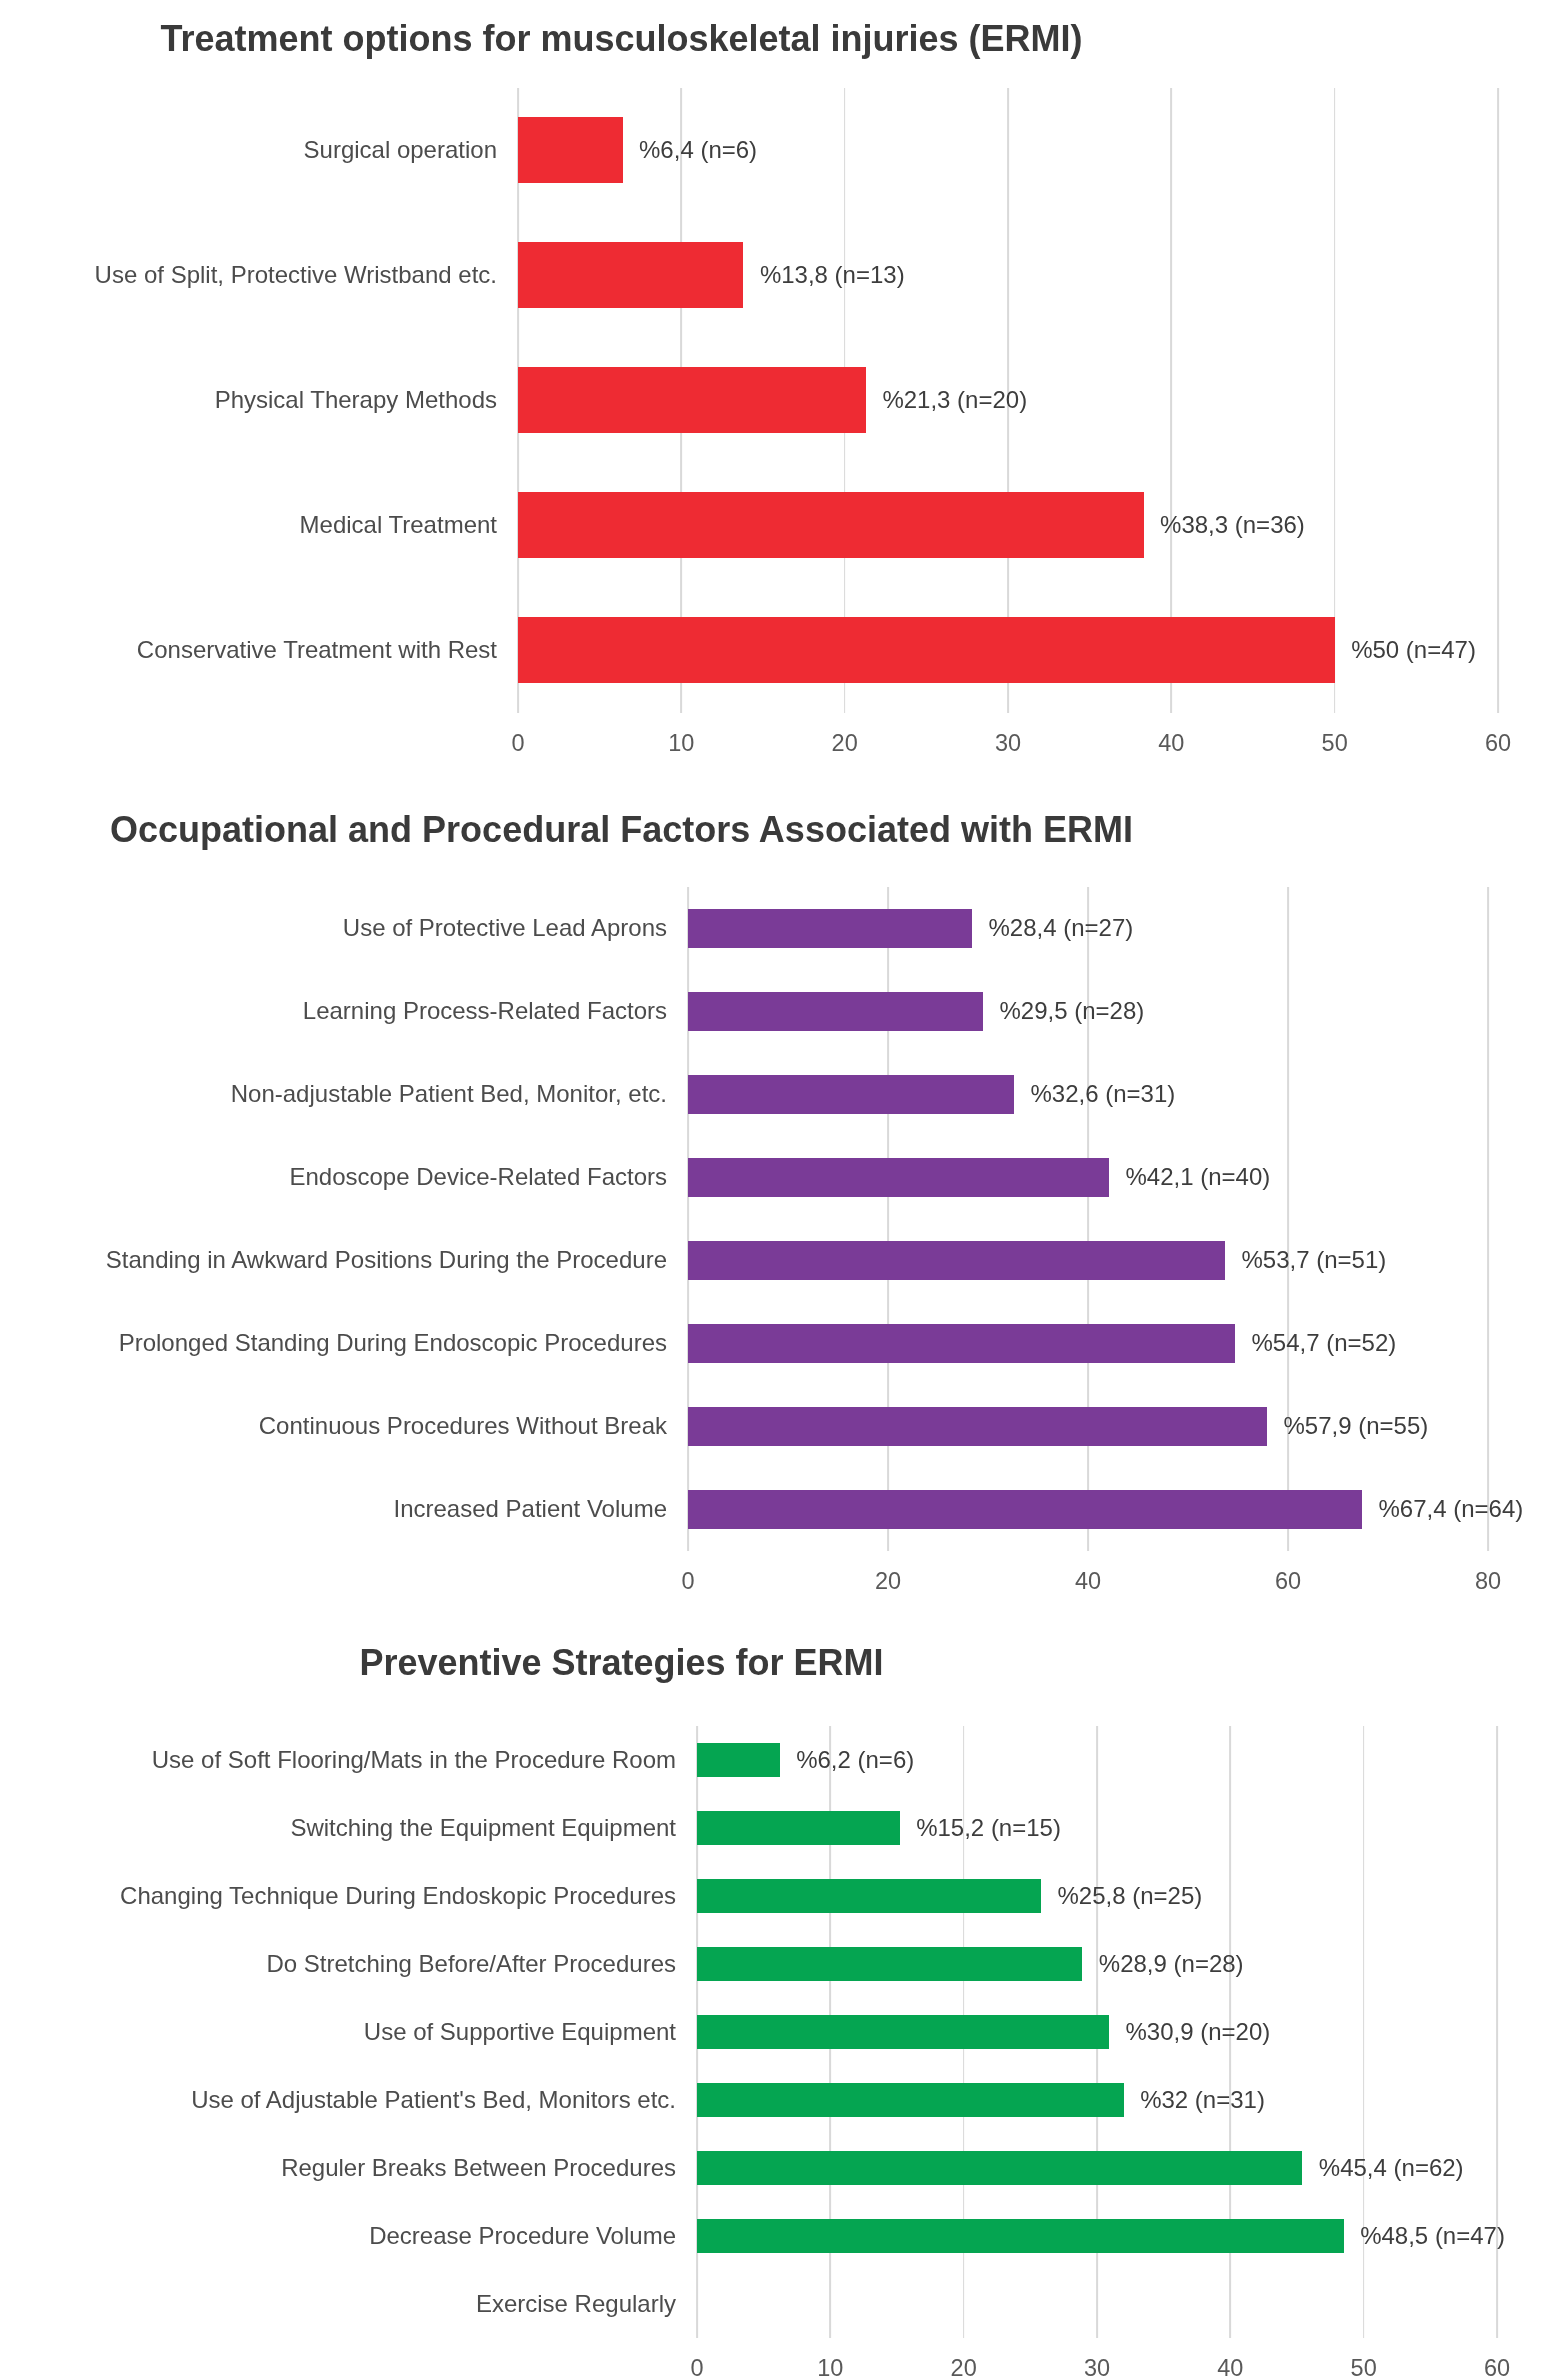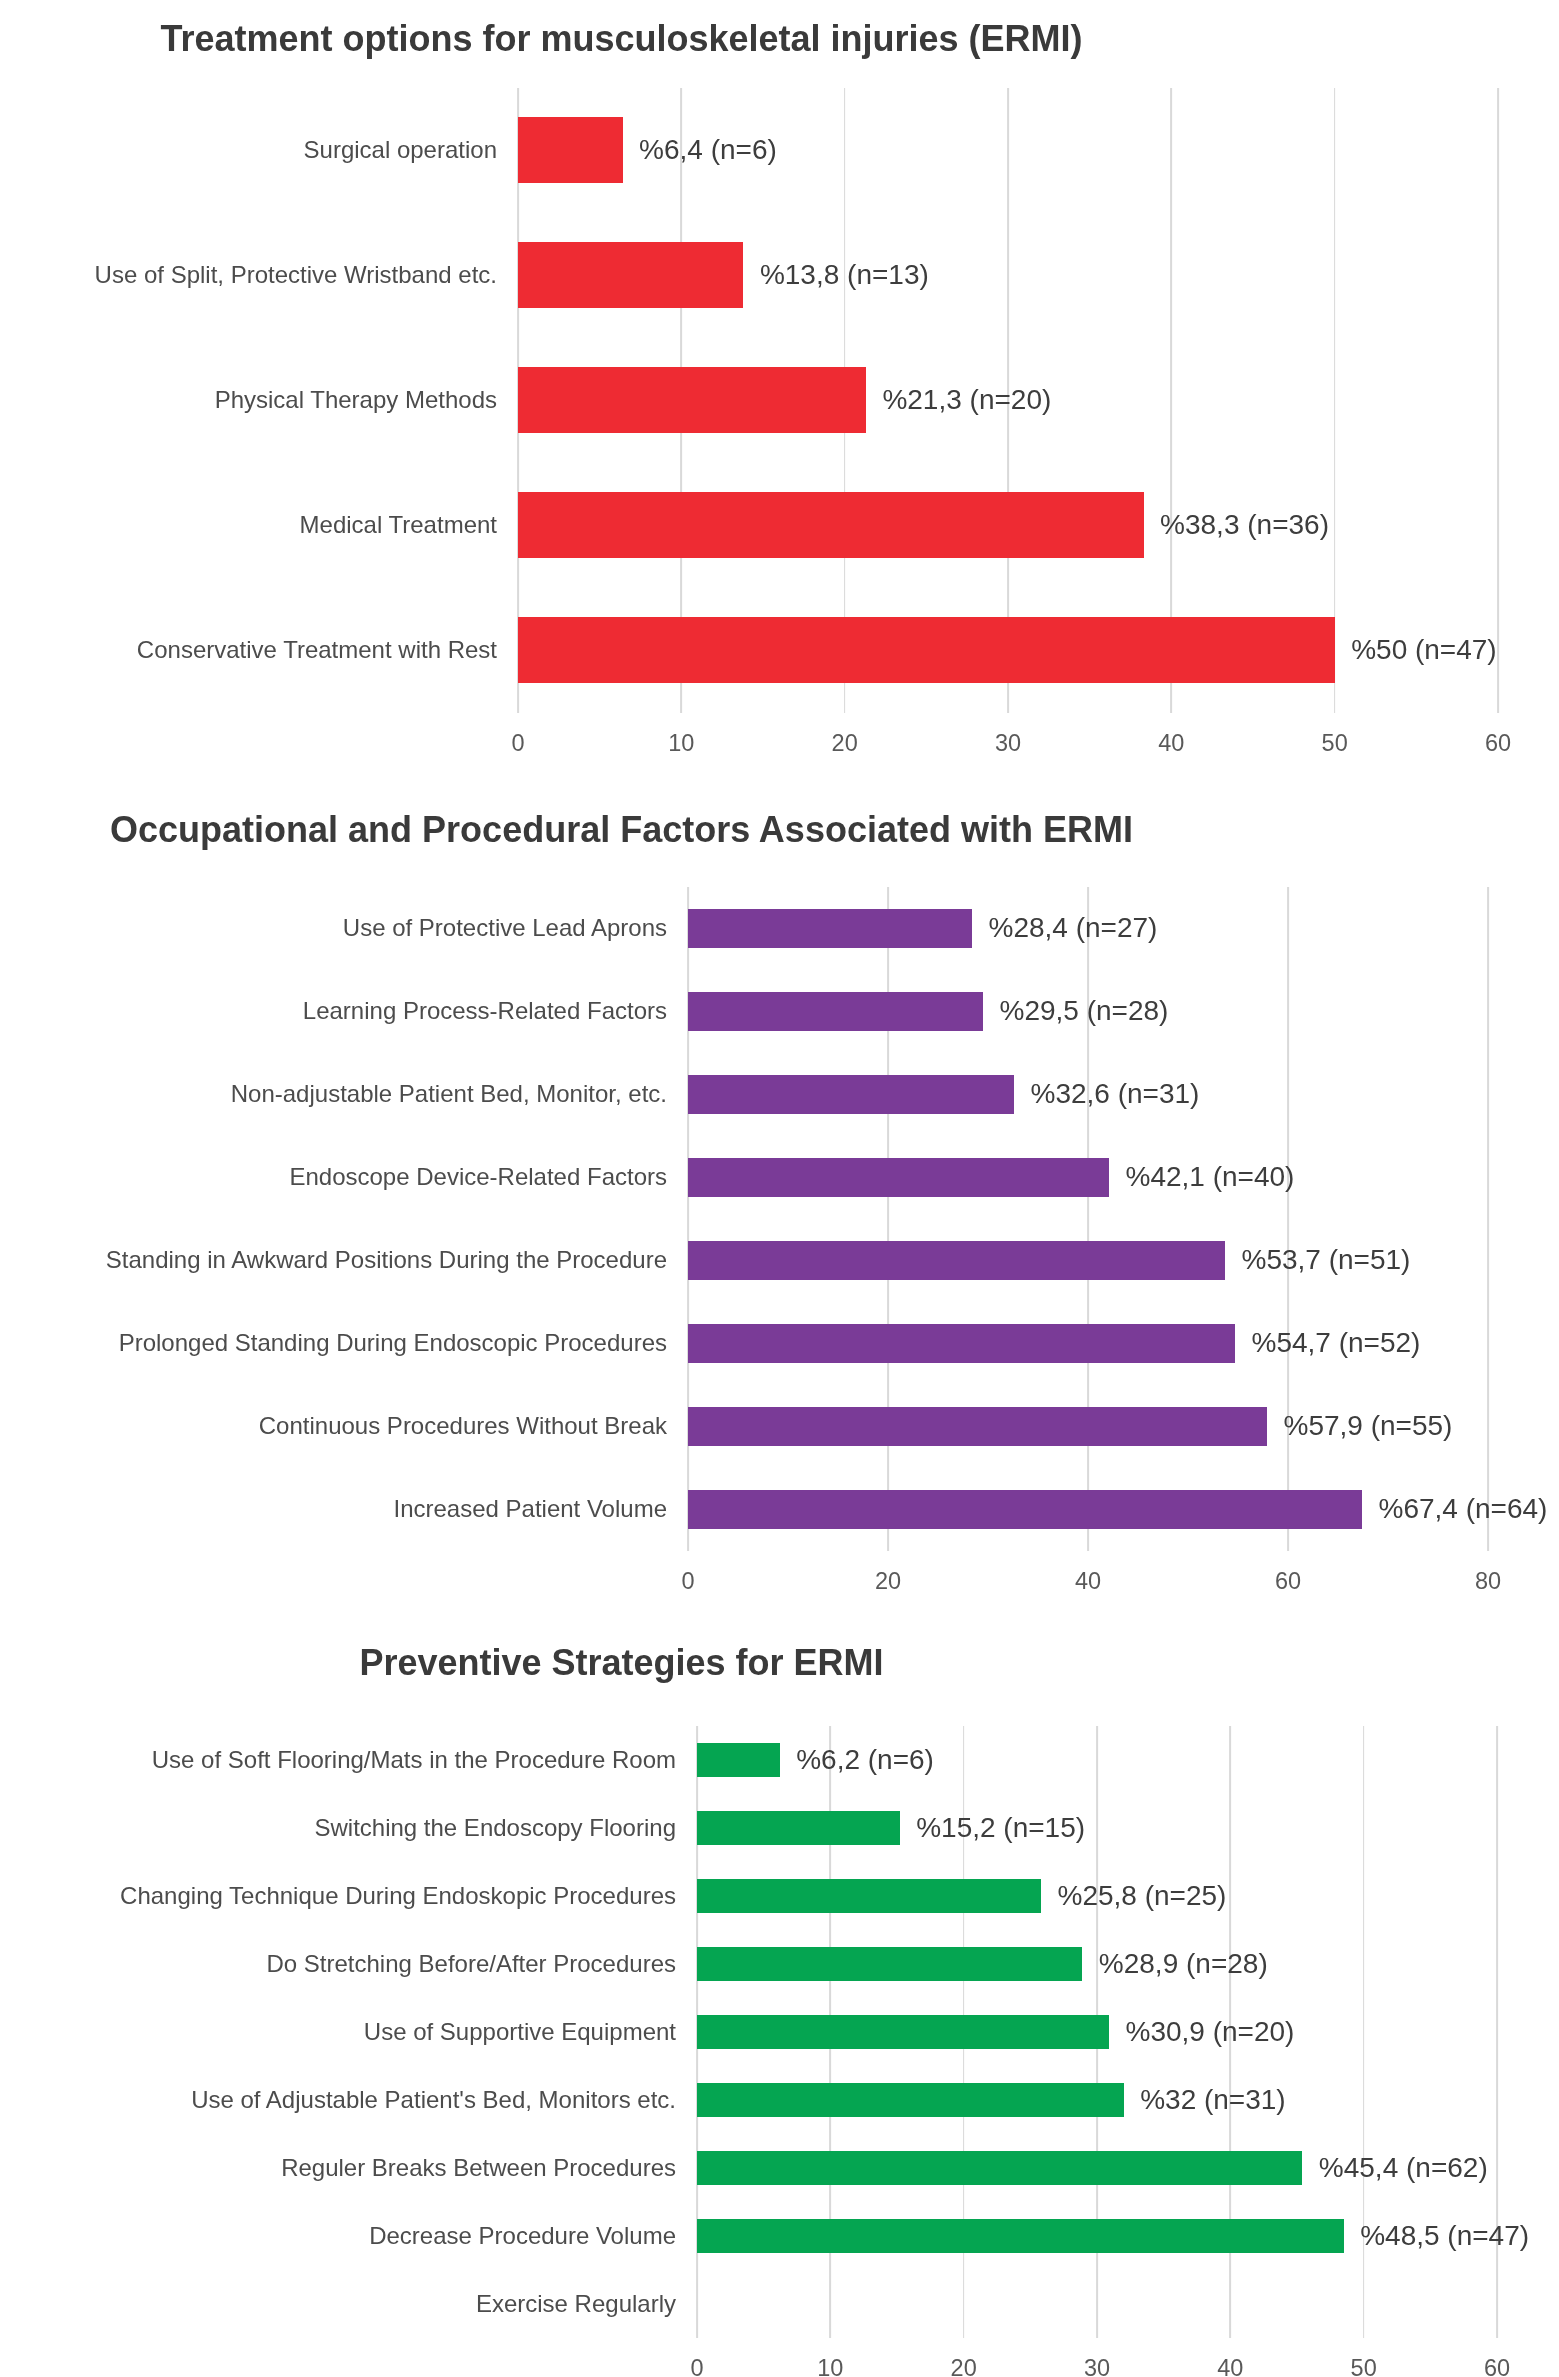--- a/index.html
+++ b/index.html
@@ -50,21 +50,21 @@
   }
   .rows { position: relative; }
   .barrow {
     height: var(--rowh);
     display: flex;
     align-items: center;
   }
   .bar { height: var(--barh); flex: 0 0 auto; }
   .val {
     margin-left: 16.5px;
-    font-size: 28px;
+    font-size: 24px;
     color: #3d3d3d;
     white-space: nowrap;
   }
   .axisrow {
     grid-column: 2;
     position: relative;
     height: 65px;
   }
   .tick {
     position: absolute;
@@ -206,21 +206,21 @@
           <div class="tick" style="left: 100%;">80</div>
         </div>
     </div>
   </section>
 
   <section class="chart chart3">
     <h2>Preventive Strategies for ERMI</h2>
     <div class="plot">
       <div class="cats">
           <div class="cat">Use of Soft Flooring/Mats in the Procedure Room</div>
-          <div class="cat">Switching the Endoscopy Flooring</div>
+          <div class="cat">Switching the Equipment Equipment</div>
           <div class="cat">Changing Technique During Endoskopic Procedures</div>
           <div class="cat">Do Stretching Before/After Procedures</div>
           <div class="cat">Use of Supportive Equipment</div>
           <div class="cat">Use of Adjustable Patient's Bed, Monitors etc.</div>
           <div class="cat">Reguler Breaks Between Procedures</div>
           <div class="cat">Decrease Procedure Volume</div>
           <div class="cat">Exercise Regularly</div>
         </div>
       <div class="area">
         <div>

